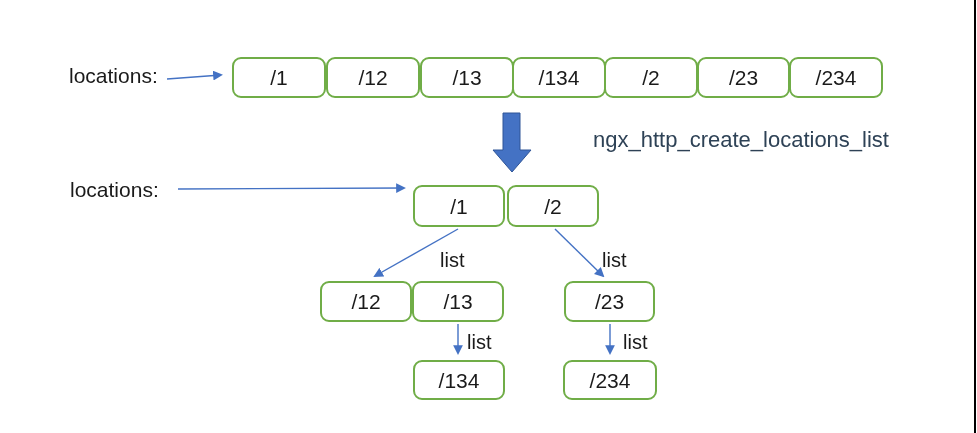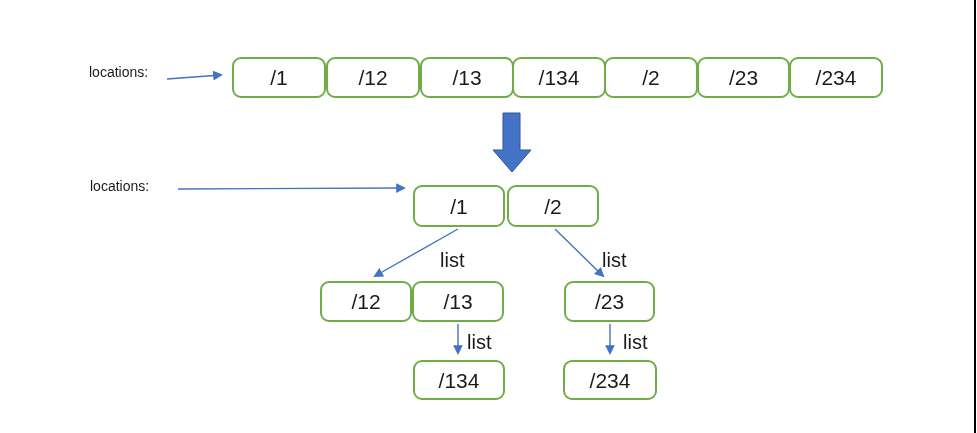--- a/index.html
+++ b/index.html
@@ -19,24 +19,23 @@
     border-radius: 9px;
     display: flex;
     align-items: center;
     justify-content: center;
     font-size: 21px;
     color: var(--text, #111);
     line-height: 1;
   }
   .lbl {
     position: absolute;
-    font-size: 14px;
+    font-size: 21px;
     color: var(--text, #111);
     white-space: nowrap;
-    margin-left: 20px;
   }
   .edge-lbl {
     position: absolute;
     font-size: 20px;
     color: var(--text, #111);
     white-space: nowrap;
     text-align: center;
   }
   .fn-label {
     position: absolute;
@@ -80,20 +79,21 @@
   <span class="lbl" style="left:69px; top:64px">locations:</span>
 
   <div class="node" style="left:232px; top:57px; width:94px; height:41px">/1</div>
   <div class="node" style="left:326px; top:57px; width:94px; height:41px">/12</div>
   <div class="node" style="left:420px; top:57px; width:94px; height:41px">/13</div>
   <div class="node" style="left:512px; top:57px; width:94px; height:41px">/134</div>
   <div class="node" style="left:604px; top:57px; width:94px; height:41px">/2</div>
   <div class="node" style="left:697px; top:57px; width:93px; height:41px">/23</div>
   <div class="node" style="left:789px; top:57px; width:94px; height:41px">/234</div>
 
+  <span class="fn-label">ngx_http_create_locations_list</span>
 
   <span class="lbl" style="left:70px; top:178px">locations:</span>
 
   <div class="node" style="left:413px; top:185px; width:92px; height:42px">/1</div>
   <div class="node" style="left:507px; top:185px; width:92px; height:42px">/2</div>
 
   <div class="node" style="left:320px; top:281px; width:92px; height:41px">/12</div>
   <div class="node" style="left:412px; top:281px; width:92px; height:41px">/13</div>
   <div class="node" style="left:564px; top:281px; width:91px; height:41px">/23</div>
 

